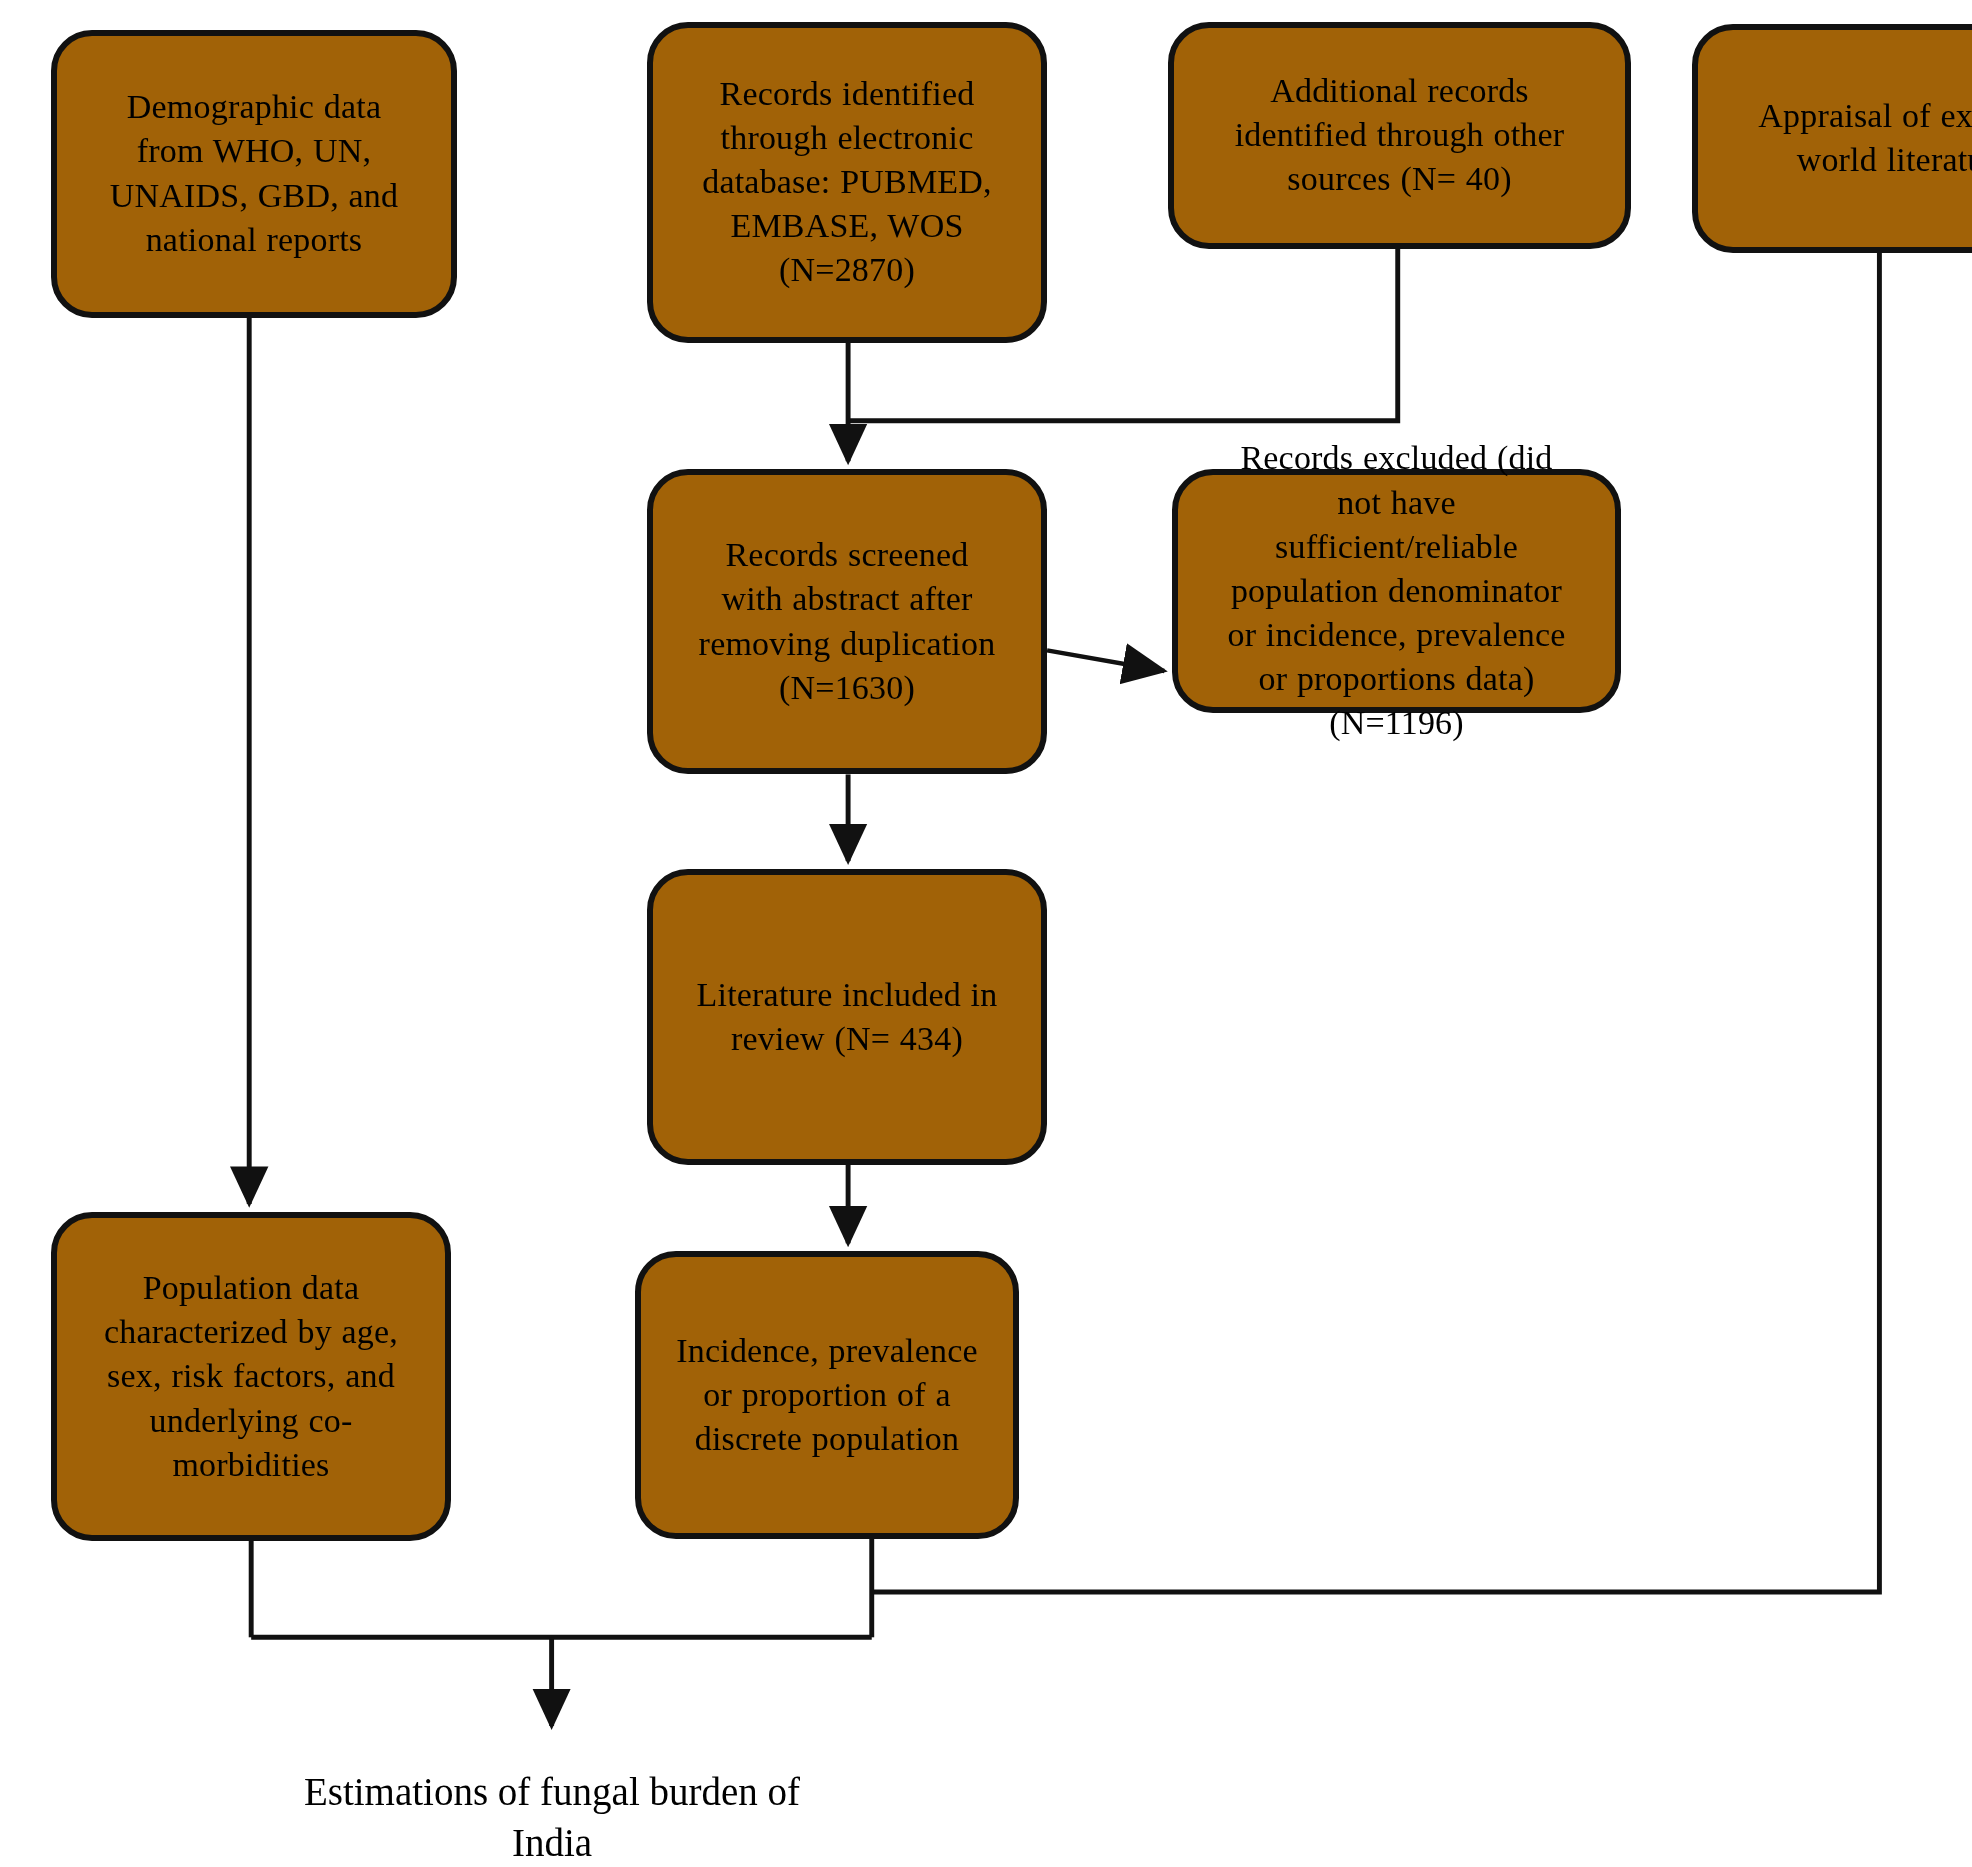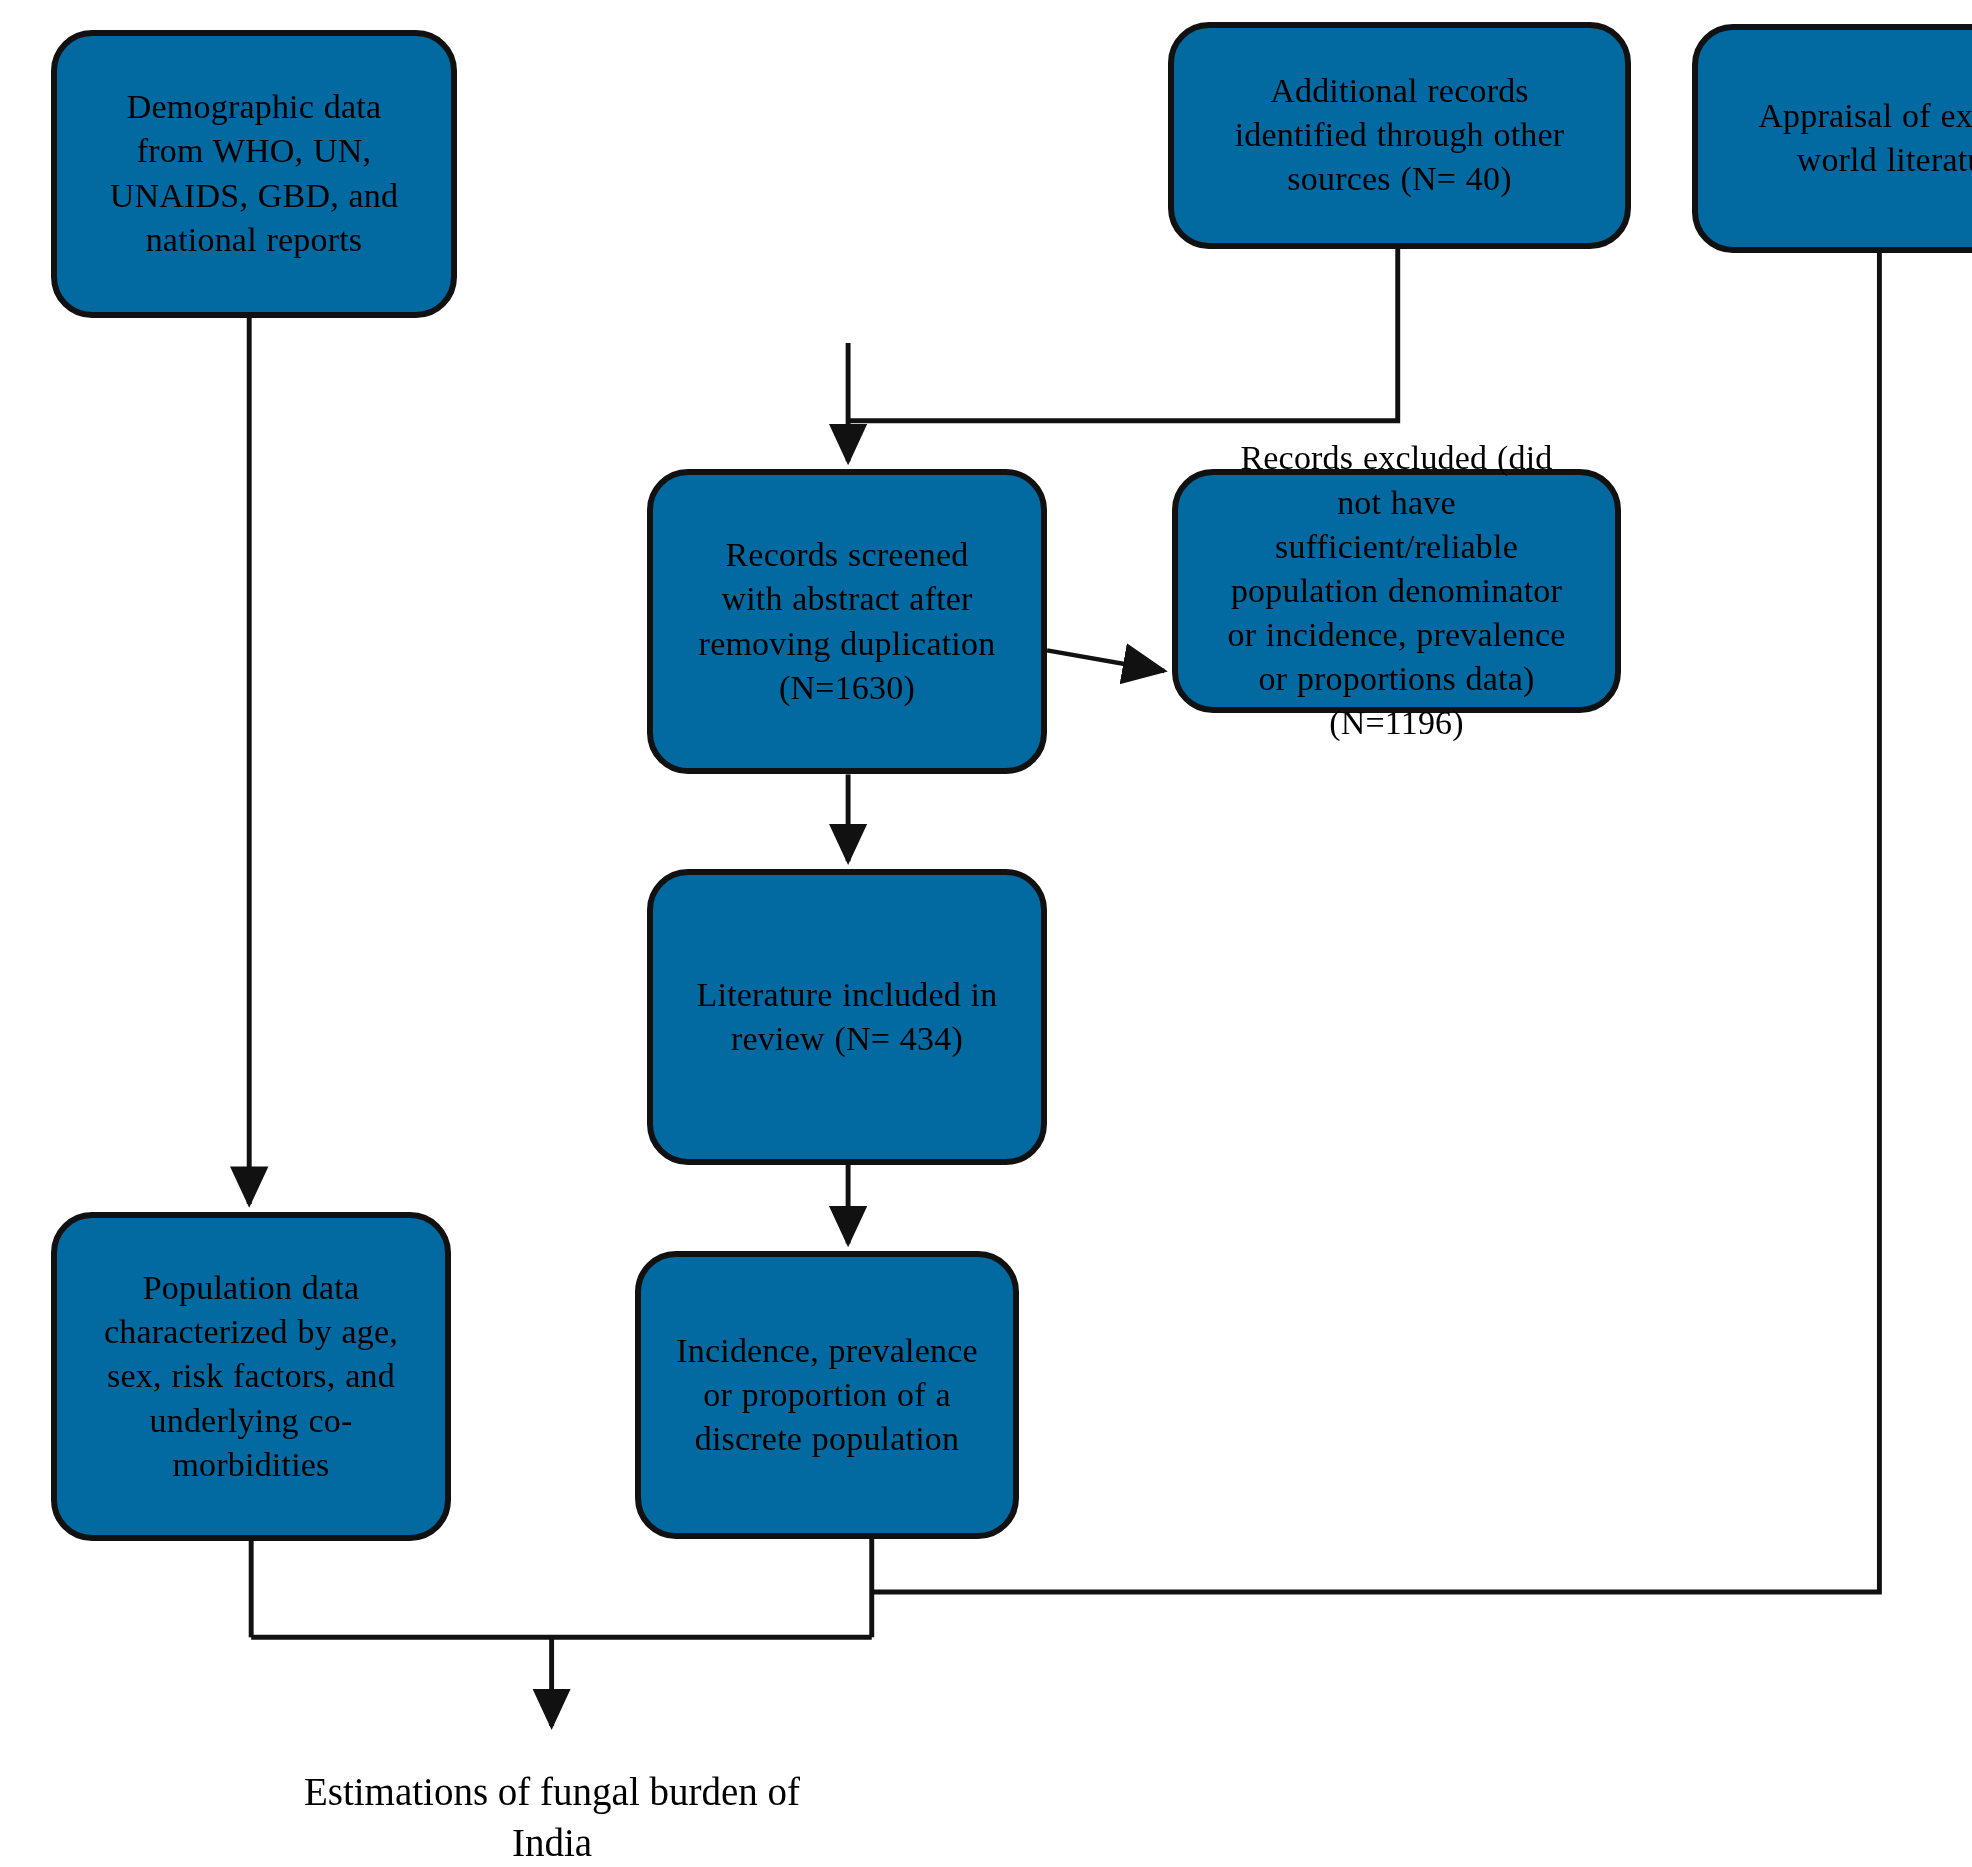--- a/index.html
+++ b/index.html
@@ -23,21 +23,21 @@
     position: absolute;
     left: 0;
     top: 0;
     width: 1972px;
     height: 1868px;
     pointer-events: none;
   }
   .node {
     position: absolute;
     box-sizing: border-box;
-    background: #0369a1;
+    background: #a16207;
     border: 6.9px solid #111111;
     border-radius: 41px;
     display: flex;
     align-items: center;
     justify-content: center;
     text-align: center;
     z-index: 2;
   }
   .node-text {
     font-size: 34px;
@@ -106,20 +106,27 @@
     <path d="M 560,1662 L 560,1752" fill="none" stroke="#111111" stroke-width="5" marker-end="url(#arrowhead)"></path>
   </svg>
 
   <div class="node" id="node-demographic">
     <span class="node-text">Demographic data
 from WHO, UN,
 UNAIDS, GBD, and
 national reports</span>
   </div>
 
+  <div class="node" id="node-records-db">
+    <span class="node-text">Records identified
+through electronic
+database: PUBMED,
+EMBASE, WOS
+(N=2870)</span>
+  </div>
 
   <div class="node" id="node-additional">
     <span class="node-text">Additional records
 identified through other
 sources (N= 40)</span>
   </div>
 
   <div class="node" id="node-appraisal">
     <span class="node-text">Appraisal of existing
 world literature</span>

